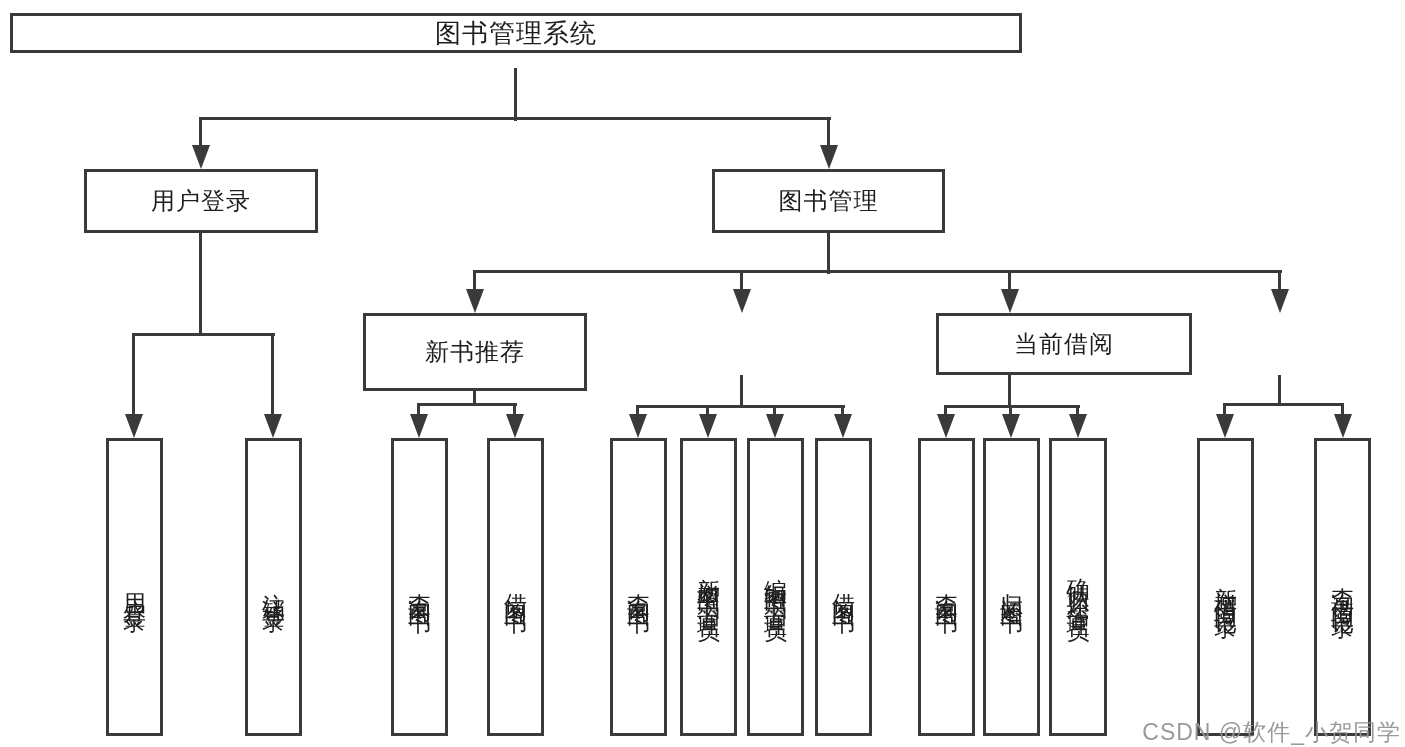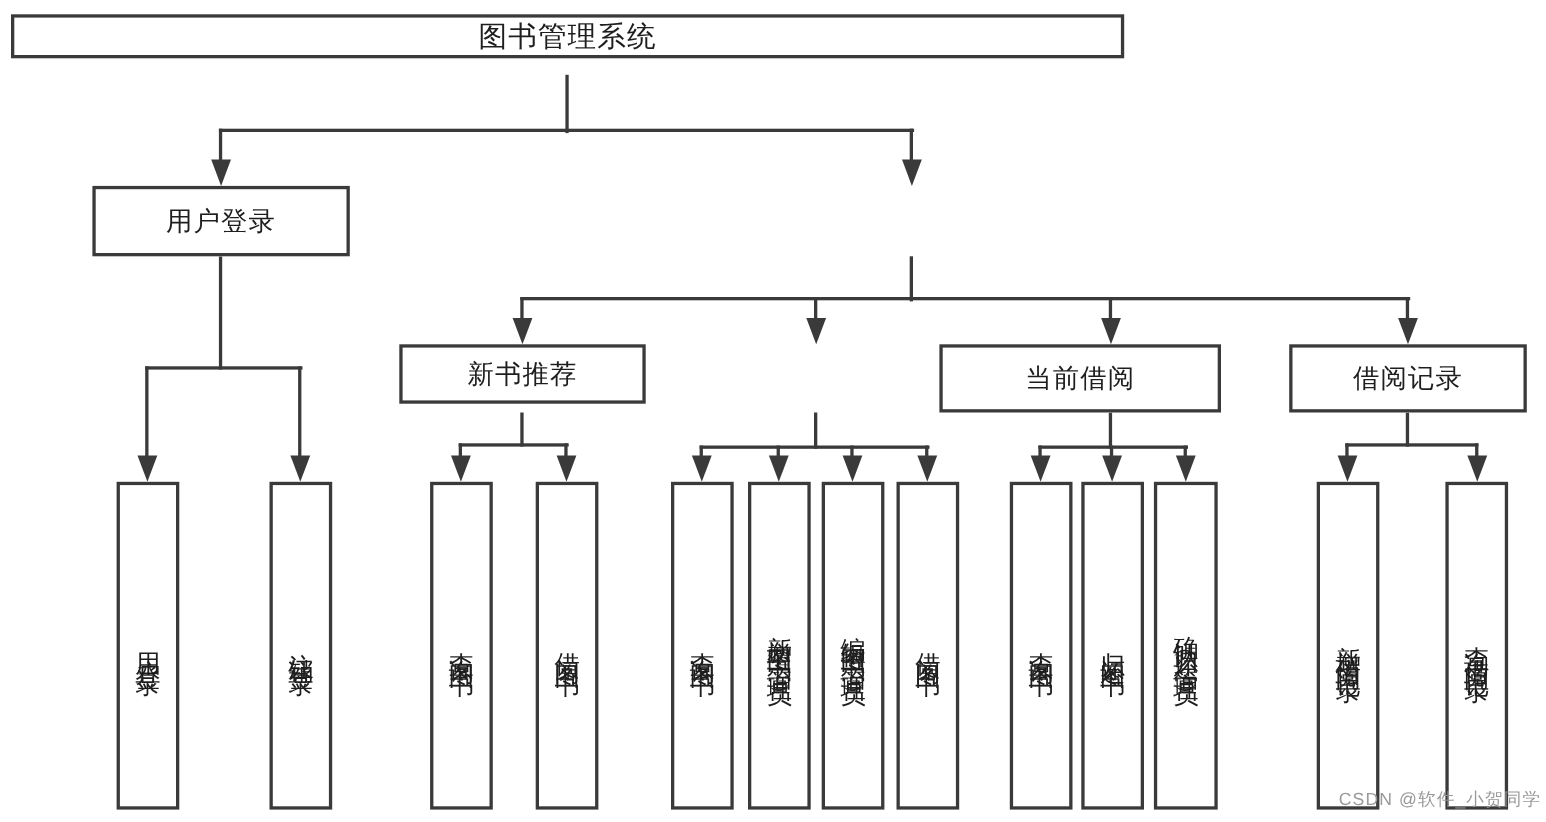--- a/index.html
+++ b/index.html
@@ -35,21 +35,21 @@
   .ah{
     position:absolute;z-index:1;
     width:0;height:0;
     border-left:9px solid transparent;
     border-right:9px solid transparent;
     border-top:24px solid #3a3a3a;
   }
   .watermark{
     position:absolute;
     right:4px;top:717px;
-    font-size:16px;
+    font-size:23px;
     color:rgba(148,148,148,0.95);
     letter-spacing:1px;
     z-index:5;
     white-space:nowrap;
   }
 </style>
 </head>
 <body>
 
 <div class="canvas">
@@ -114,33 +114,33 @@
   <div class="ah" style="left:1334px;top:414px"></div>
 
   <div class="box root-box" style="left:10px;top:13px;width:1012px;height:40px">
     <span>图书管理系统</span>
   </div>
 
   <div class="box h-node" style="left:84px;top:169px;width:234px;height:64px">
     <span>用户登录</span>
   </div>
 
+  <div class="box h-node" style="left:712px;top:169px;width:233px;height:64px">
+    <span>图书管理</span>
+  </div>
 
-  <div class="box h-node" style="left:363px;top:313px;width:224px;height:54px">
+  <div class="box h-node" style="left:363px;top:313px;width:224px;height:78px">
     <span>新书推荐</span>
   </div>
 
 
-  <div class="box h-node" style="left:854px;top:313px;width:256px;height:62px">
+  <div class="box h-node" style="left:936px;top:313px;width:256px;height:62px">
     <span>当前借阅</span>
   </div>
 
-  <div class="box h-node" style="left:1172px;top:313px;width:216px;height:62px">
-    <span>借阅记录</span>
-  </div>
 
   <div class="box leaf" style="left:106px;top:438px;width:57px;height:298px">
     <span>用户登录</span>
   </div>
   <div class="box leaf" style="left:245px;top:438px;width:57px;height:298px">
     <span>注销登录</span>
   </div>
 
   <div class="box leaf" style="left:391px;top:438px;width:57px;height:298px">
     <span>查询图书</span>

